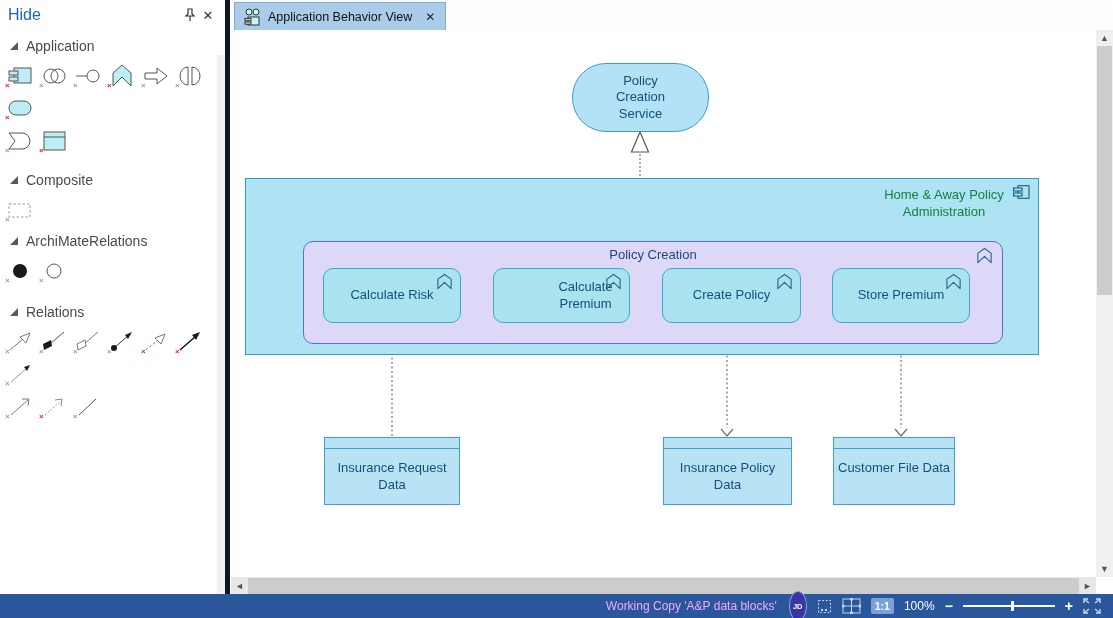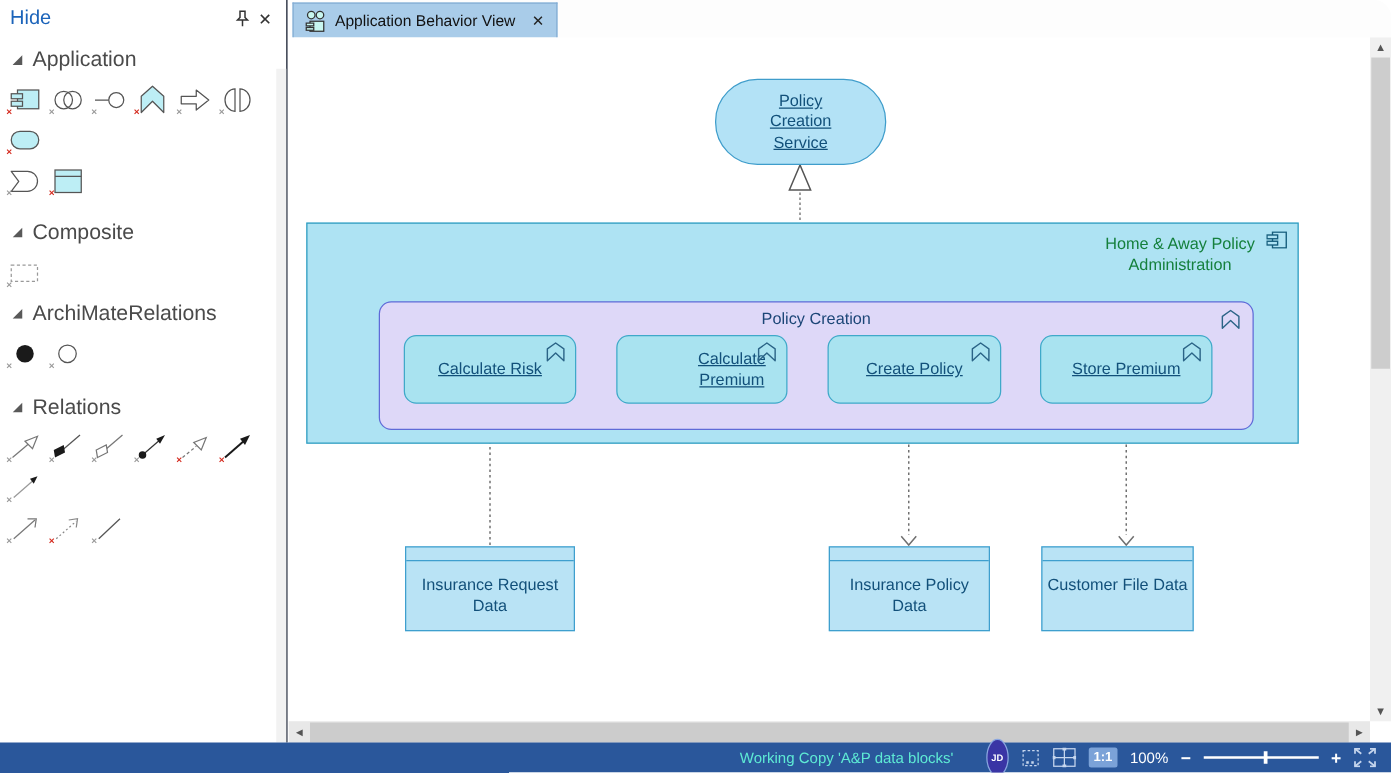--- a/index.html
+++ b/index.html
@@ -1,41 +1,41 @@
 <!DOCTYPE html>
 <html><head>
 <meta charset="utf-8">
 <style>
   * { margin:0; padding:0; box-sizing:border-box; }
   html,body { width:1113px; height:618px; font-family:"Liberation Sans", sans-serif; background:#fff; overflow:hidden; }
   #app { position:relative; width:1113px; height:618px; background:#fff; }
 
   
-  .palette { position:absolute; left:0; top:0; width:230px; height:594px; background:#fff; border-right:1px solid #0f172a; }
+  .palette { position:absolute; left:0; top:0; width:230px; height:594px; background:#fff; border-right:5px solid #0f172a; }
   .palette-header { display:flex; align-items:center; height:30px; padding:0 8px; }
   .palette-title { color:#1c64ba; font-size:16px; flex:1; }
   .palette-header .hdr-icon { width:18px; height:18px; display:flex; align-items:center; justify-content:center; color:#333; cursor:pointer; }
-  .section-header { display:flex; align-items:center; gap:8px; padding:8px 10px 4px 10px; color:#4a4a4a; font-size:17px; cursor:pointer; }
+  .section-header { display:flex; align-items:center; gap:8px; padding:8px 10px 4px 10px; color:#4a4a4a; font-size:14px; cursor:pointer; }
   .icon-row { display:flex; gap:5px; padding:4px 4px 2px 5px; flex-wrap:wrap; }
   .pal-icon { position:relative; width:29px; height:27px; display:flex; align-items:center; justify-content:center; cursor:pointer; }
   .pal-icon svg { display:block; }
   .mark { position:absolute; left:0px; bottom:-1px; font-size:8px; line-height:8px; font-weight:bold; }
   .mark.red { color:#d42a1e; } .mark.gray { color:#9a9a9a; }
   .pal-scroll { position:absolute; right:0; top:55px; bottom:0; width:8px; background:#f2f2f2; }
 
   
   .main { position:absolute; left:231px; top:0; right:0; bottom:24px; background:#fff; }
   .tabbar { position:absolute; left:0; top:0; right:0; height:47px; background:#fdfdfd; border-bottom:1px solid #bdd6ea;border-radius:14px; }
   .tab { position:absolute; left:3px; top:2px; height:28px; background:#a9cce9; border:1px solid #84add4; border-bottom:none; display:flex; align-items:center; gap:5px; padding:0 10px 0 8px; font-size:12.5px; color:#111; cursor:pointer; }
   .tab-close { font-size:12px; color:#222; margin-left:8px; cursor:pointer; }
 
   .canvas { position:absolute; left:0; top:30px; width:865px; height:547px; background:#fff; overflow:hidden; }
 
   
-  .node { position:absolute; font-size:13px; color:#12507a; text-align:center;text-decoration:underline; }
+  .node { position:absolute; font-size:13px; color:#12507a; text-align:center; }
   .service { left:341px; top:33px; width:137px; height:69px; background:#b3e2f6; border:1.4px solid #3f9dcb; border-radius:34px; display:flex; align-items:center; justify-content:center; line-height:1.25; }
   .service .lbl { width:74px; }
   .container-box { left:14px; top:148px; width:794px; height:177px; background:#aee3f3; border:1.4px solid #2f9cc0; }
   .container-label { position:absolute; top:8px; right:34px; width:120px; text-align:center; line-height:1.3; color:#15803d; }
   .container-badge { position:absolute; top:6px; right:8px; }
   .group-box { left:71px; top:210px; width:700px; height:103px; background:#ded8f8; border:1.4px solid #5f6bd8; border-radius:10px; }
   .group-title { position:absolute; top:5px; left:0; right:0; color:#1c4677; }
   .group-badge { position:absolute; top:5px; right:9px; }
   .func { top:238px; height:55px; background:#a9e3f0; border:1.4px solid #3fa9c9; border-radius:10px; display:flex; align-items:center; justify-content:center; line-height:1.25; }
   .func .lbl { width:100px; }
@@ -49,21 +49,21 @@
   
   .vscroll { position:absolute; right:0; top:30px; width:17px; height:547px; background:#f0f0f0; }
   .vscroll .arrow { position:absolute; left:0; width:17px; height:16px; color:#555; font-size:9px; display:flex; align-items:center; justify-content:center; cursor:pointer; }
   .vscroll .thumb { position:absolute; left:1px; width:15px; top:16px; height:249px; background:#cdcdcd; cursor:pointer; }
   .hscroll { position:absolute; left:0; bottom:-1px; right:17px; height:18px; background:#e8e8e8; }
   .hscroll .arrow { position:absolute; top:0; width:17px; height:18px; color:#555; font-size:9px; display:flex; align-items:center; justify-content:center; cursor:pointer; }
   .hscroll .thumb { position:absolute; top:1px; height:16px; left:17px; right:17px; background:#cccccc; cursor:pointer; }
 
   
   .statusbar { position:absolute; left:0; right:0; bottom:0; height:24px; background:#2a579b; display:flex; align-items:center; justify-content:flex-end; gap:10px; padding-right:12px; color:#fff; }
-  .sb-text { font-size:12px; color:#5eead4; margin-right:16px; }
+  .sb-text { font-size:12px; color:#f0abfc; margin-right:2px; }
   .avatar { width:18px; height:30px; border-radius:50%; background:#3a35a5; border:1.5px solid #8aa6e0; color:#fff; font-size:7.5px; font-weight:bold; display:flex; align-items:center; justify-content:center; cursor:pointer; }
   .sb-icon { display:flex; align-items:center; justify-content:center; cursor:pointer; }
   .ratio-btn { background:#7ba2d8; color:#fff; font-size:10.5px; font-weight:bold; padding:2px 4px; border-radius:2px; cursor:pointer; }
   .zoom-pct { font-size:12px; }
   .zoom-minus,.zoom-plus { font-size:14px; font-weight:bold; cursor:pointer; line-height:1; }
   .slider { position:relative; width:92px; height:12px; cursor:pointer; }
   .slider .track { position:absolute; left:0; right:0; top:5px; height:2px; background:#fff; }
   .slider .sthumb { position:absolute; left:52%; top:1px; width:3px; height:10px; background:#fff; }
 </style>
 </head>

